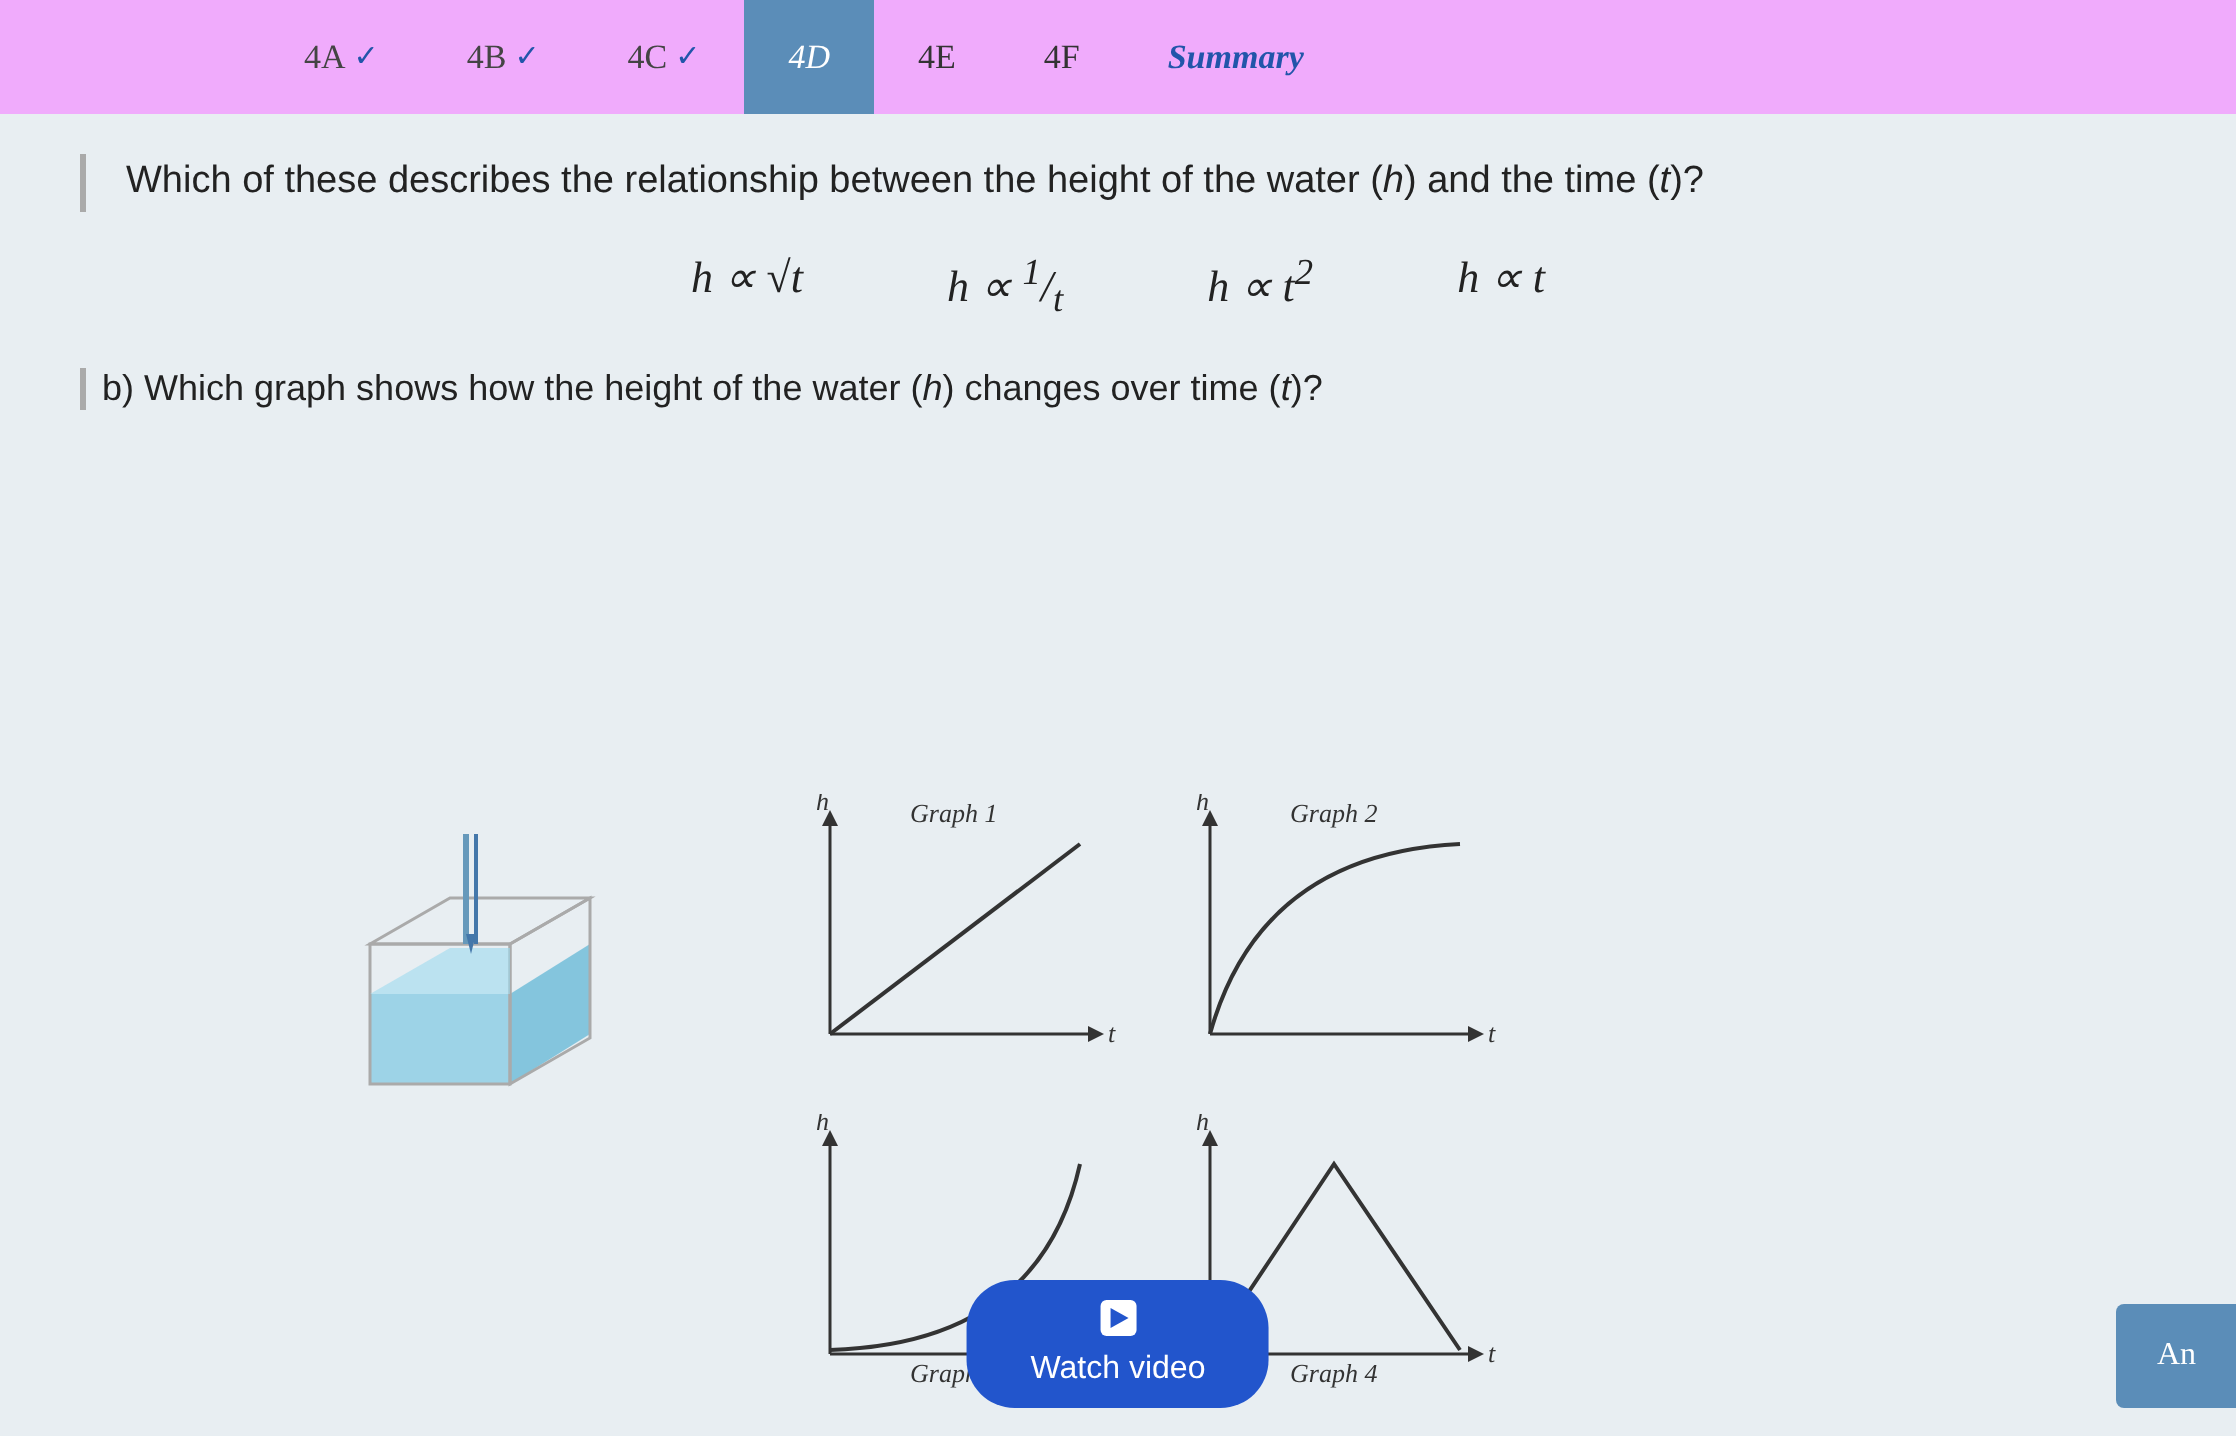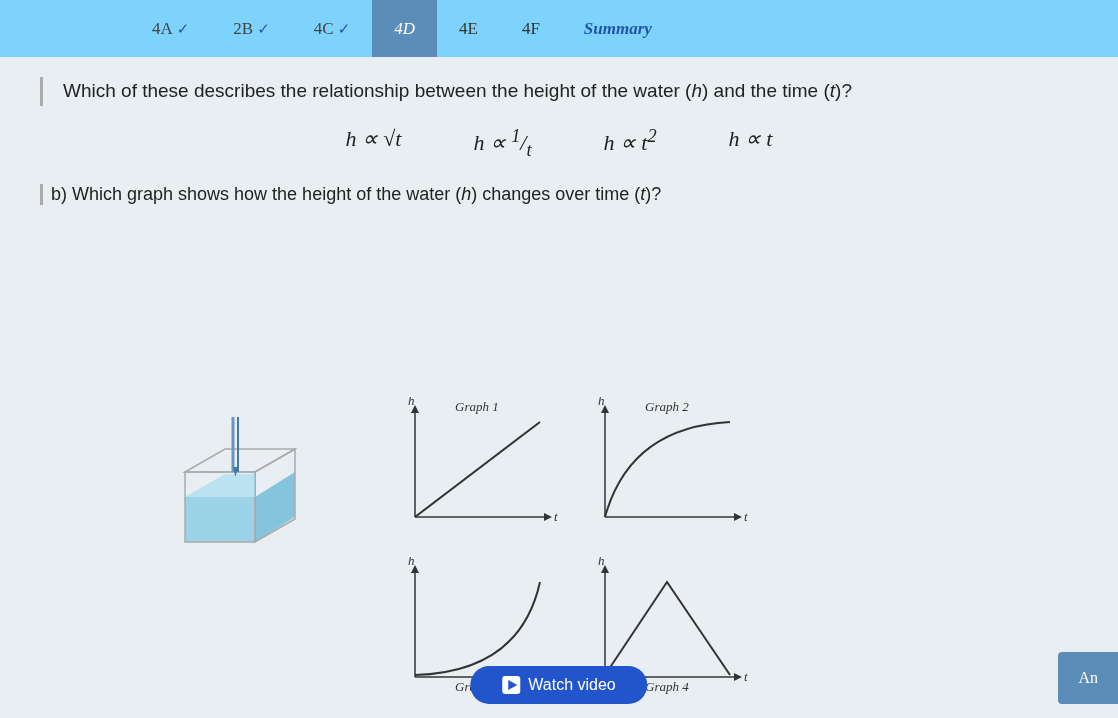--- a/index.html
+++ b/index.html
@@ -9,21 +9,21 @@
       background: #e8eef2;
       font-family: Georgia, 'Times New Roman', serif;
       overflow: hidden;
       position: relative;
     }
 
     
     .nav-bar {
       display: flex;
       align-items: stretch;
-      background: #7dd3fc;
+      background: #f0abfc;
       height: 57px;
       padding-left: 130px;
     }
     .nav-item {
       display: flex;
       align-items: center;
       padding: 0 22px;
       font-size: 17px;
       font-weight: 500;
       color: #333;
@@ -128,20 +128,21 @@
       color: white;
       border: none;
       border-radius: 24px;
       padding: 10px 32px;
       font-size: 16px;
       font-family: Arial, sans-serif;
       cursor: pointer;
       display: flex;
       align-items: center;
       gap: 8px;
+      flex-direction: column;
     }
 
     .video-icon {
       width: 18px;
       height: 18px;
       background: white;
       border-radius: 3px;
       display: inline-flex;
       align-items: center;
       justify-content: center;
@@ -178,21 +179,21 @@
   </style>
 </head>
 <body>
 
 <div class="nav-bar">
   <div class="nav-item completed">
     <span>4A</span>
     <span class="checkmark">✓</span>
   </div>
   <div class="nav-item completed">
-    <span>2B</span>
+    <span>4B</span>
     <span class="checkmark">✓</span>
   </div>
   <div class="nav-item completed">
     <span>4C</span>
     <span class="checkmark">✓</span>
   </div>
   <div class="nav-item active">
     <span>4D</span>
   </div>
   <div class="nav-item">

